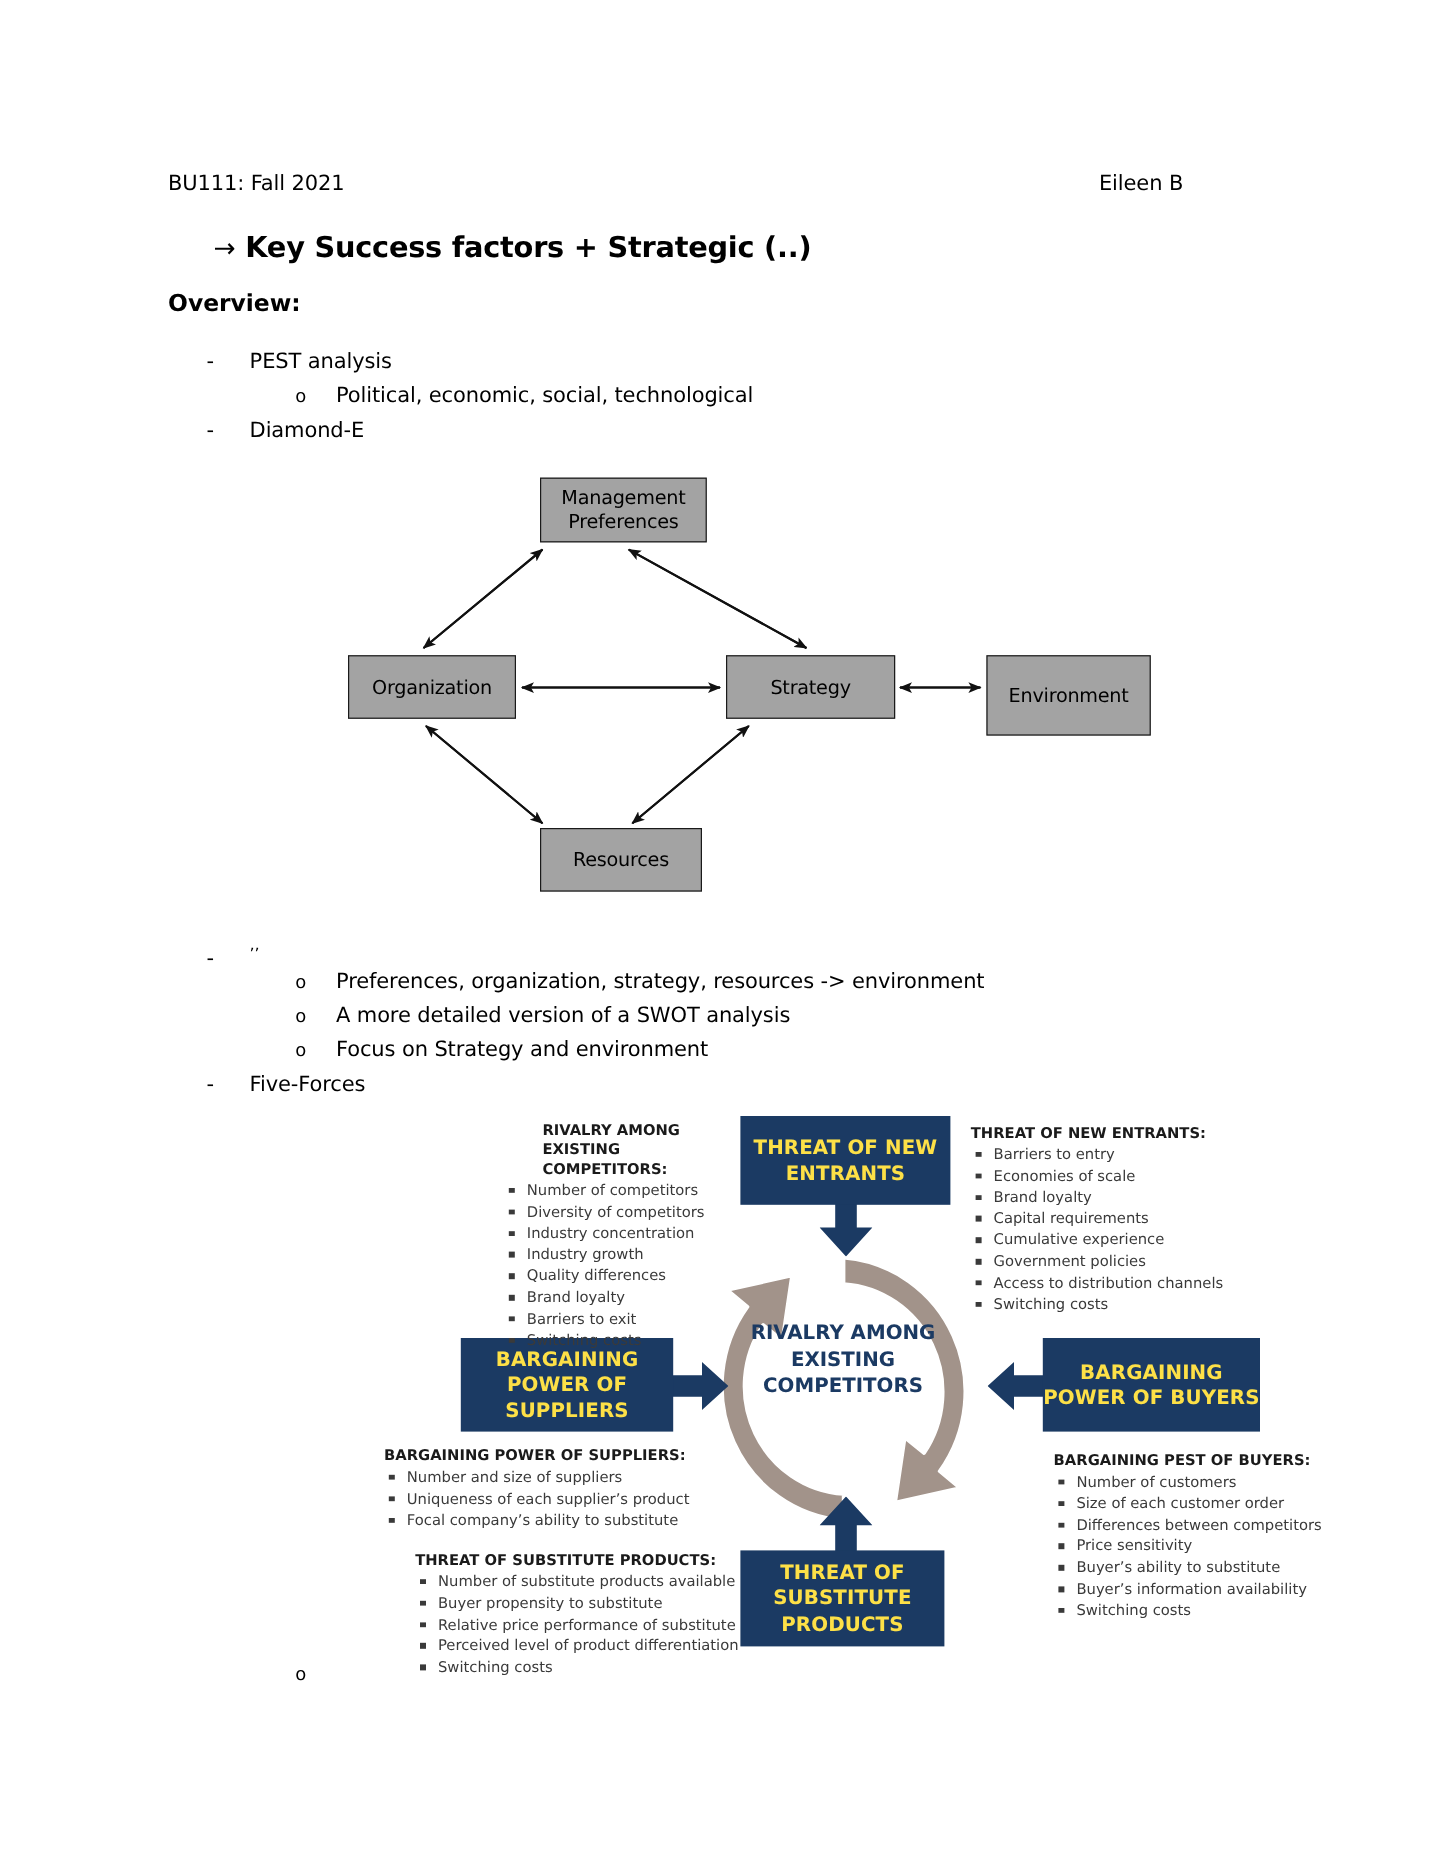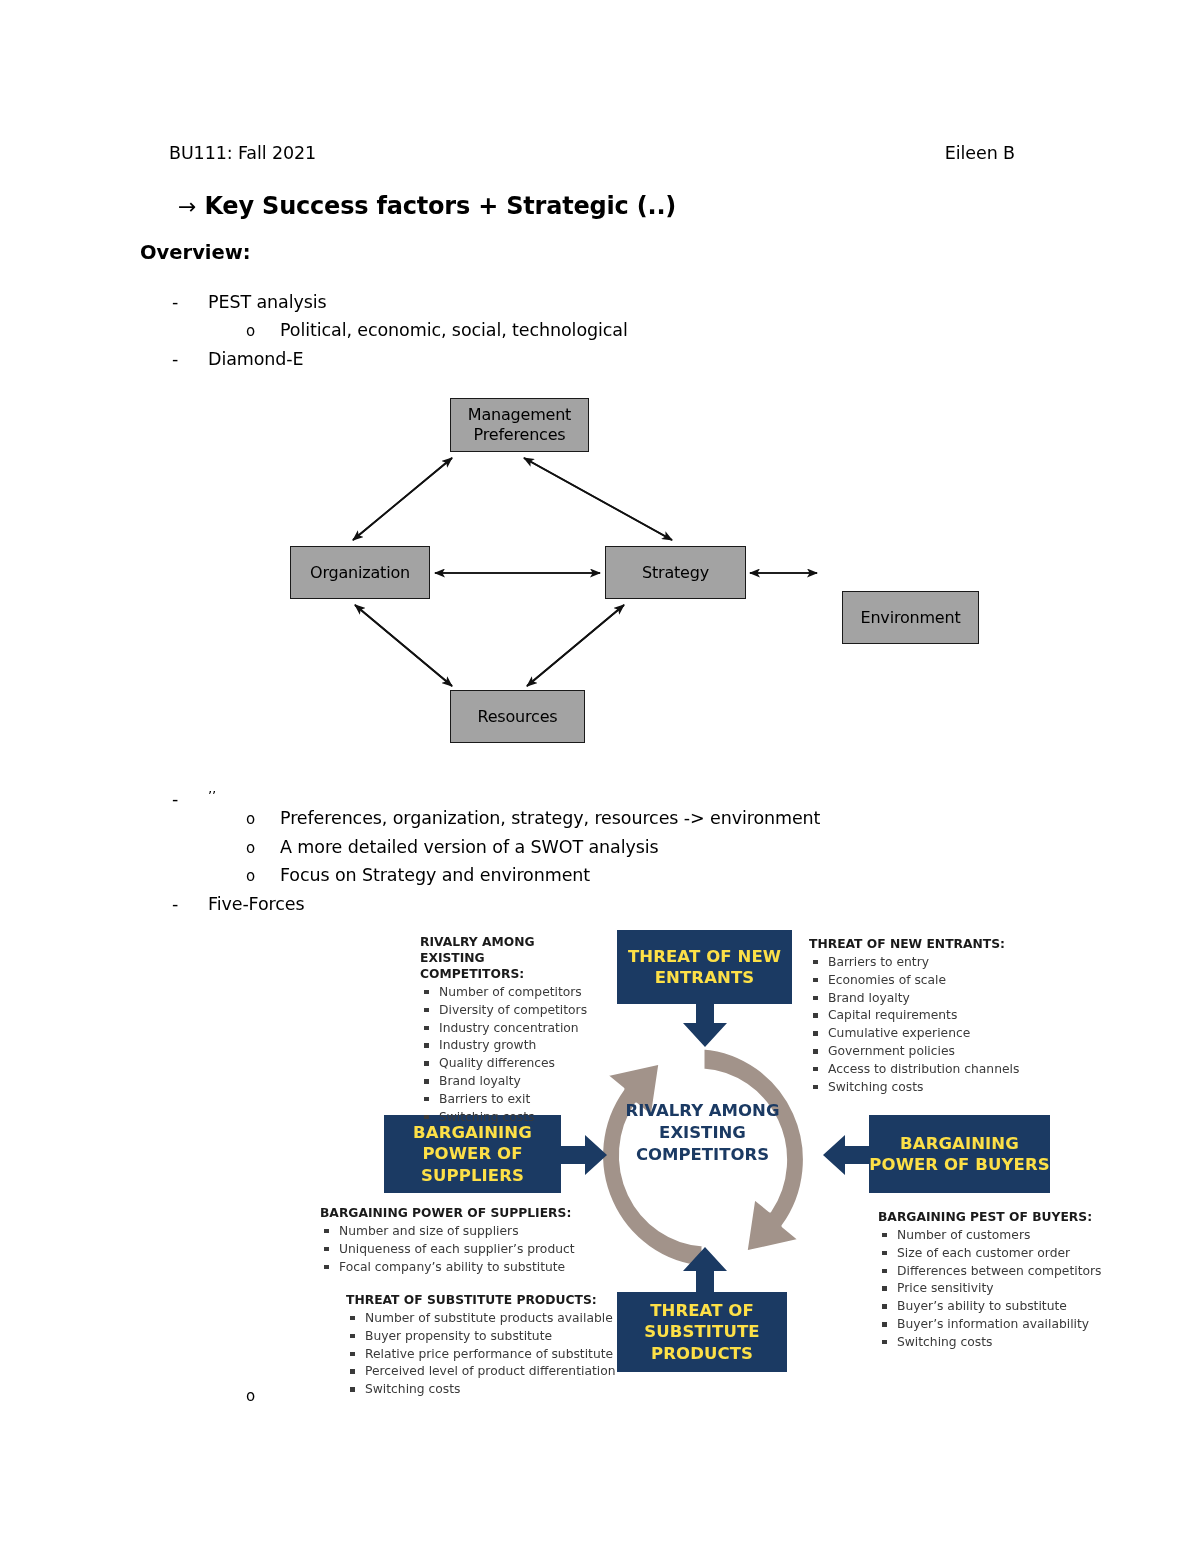--- a/index.html
+++ b/index.html
@@ -19,21 +19,20 @@
   
   .page-head {
     position: absolute;
     left: 140px;
     top: 143px;
     width: 846px;
     display: flex;
     justify-content: space-between;
     font-size: 17.5px;
     letter-spacing: -0.1px;
-    margin-left: 29px;
   }
 
   
   .doc-title {
     position: absolute;
     left: 178px;
     top: 192px;
     font-size: 24px;
     font-weight: bold;
     letter-spacing: -0.2px;
@@ -82,21 +81,21 @@
     align-items: center;
     justify-content: center;
     text-align: center;
     font-size: 16px;
     line-height: 1.22;
     letter-spacing: -0.2px;
   }
   #box-mgmt  { left: 170px; top:   8px; width: 139px; height: 54px; }
   #box-org   { left:  10px; top: 156px; width: 140px; height: 53px; }
   #box-strat { left: 325px; top: 156px; width: 141px; height: 53px; }
-  #box-env   { left: 562px; top: 156px; width: 137px; height: 53px; margin-top: 45px; }
+  #box-env   { left: 542px; top: 156px; width: 137px; height: 67px; }
   #box-res   { left: 170px; top: 300px; width: 135px; height: 53px; }
 
   
   #fiveforces {
     position: absolute;
     left: 320px;
     top: 925px;
     width: 800px;
     height: 480px;
     font-family: "DejaVu Sans", "Liberation Sans", sans-serif;
@@ -300,21 +299,21 @@
   <svg class="ff-arrow" style="left:363px; top:322px; width:44px; height:50px;" viewBox="0 0 44 50">
     <path d="M13,50 H31 V24 H44 L22,0 L0,24 H13 Z" fill="#1b3a63"></path>
   </svg>
 
   <div class="ff-box" id="ff-top">THREAT OF NEW ENTRANTS</div>
   <div class="ff-box" id="ff-left">BARGAINING POWER OF SUPPLIERS</div>
   <div class="ff-box" id="ff-right">BARGAINING POWER OF BUYERS</div>
   <div class="ff-box" id="ff-bottom">THREAT OF SUBSTITUTE PRODUCTS</div>
 
   <div class="ff-list" id="list-rivalry">
-    <div class="ff-title" style="white-space:normal; width:160px;">RIVALRY AMONG EXISTING COMPETITORS:</div>
+    <div class="ff-title" style="white-space:normal; width:160px;margin-left:32px;">RIVALRY AMONG EXISTING COMPETITORS:</div>
     <ul>
       <li>Number of competitors</li>
       <li>Diversity of competitors</li>
       <li>Industry concentration</li>
       <li>Industry growth</li>
       <li>Quality differences</li>
       <li>Brand loyalty</li>
       <li>Barriers to exit</li>
       <li>Switching costs</li>
     </ul>

